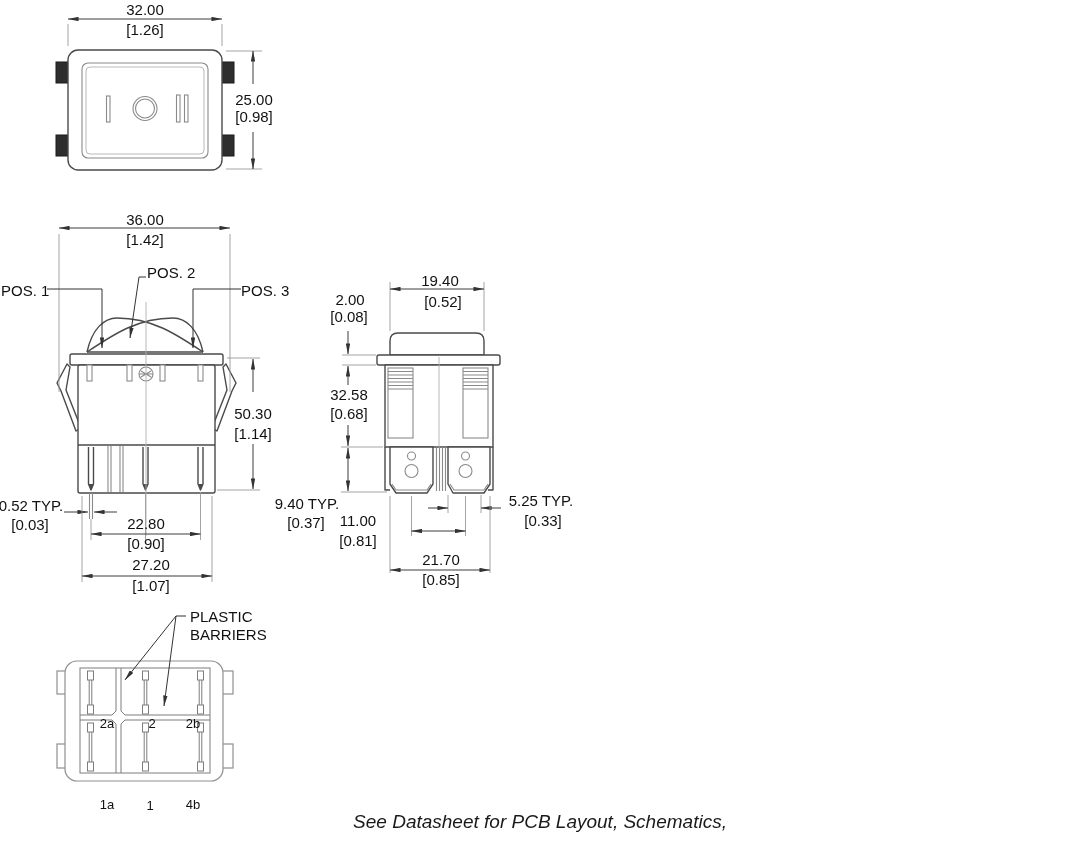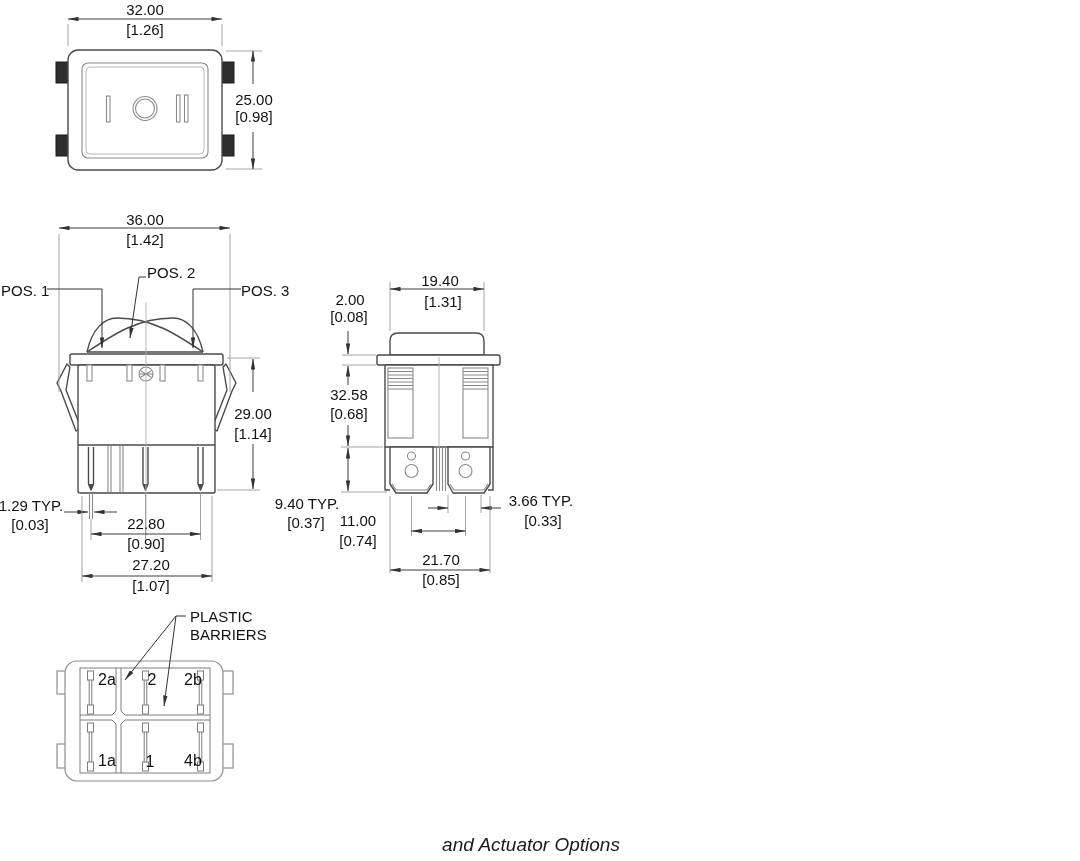--- a/index.html
+++ b/index.html
@@ -1,21 +1,21 @@
 <!DOCTYPE html>
 <html><head>
 <meta charset="utf-8">
 <style>
   html,body{margin:0;padding:0;background:#fff;}
   #stage{position:relative;width:1080px;height:861px;background:#ffffff;overflow:hidden;
          font-family:"Liberation Sans",sans-serif;}
   svg{position:absolute;left:0;top:0;}
   .t{position:absolute;font:15px/16px "Liberation Sans",sans-serif;color:#111;white-space:nowrap;}
   .c{transform:translate(-50%,-50%);}
-  .small{font-size:16px;line-height:14px;}
+  .small{font-size:13px;line-height:14px;margin-top:44px;}
   .foot{font-style:italic;font-size:19px;line-height:22px;color:#1a1a1a;}
   
   .o  {stroke:#4a4a4a;stroke-width:1.4;fill:none;stroke-linejoin:round;}
   .ow {stroke:#4a4a4a;stroke-width:1.4;fill:#fff;stroke-linejoin:round;}
   .th {stroke:#8a8a8a;stroke-width:1.1;fill:none;}
   .thw{stroke:#8a8a8a;stroke-width:1.1;fill:#fff;}
   .d  {stroke:#3c3c3c;stroke-width:1;fill:none;}
   .e  {stroke:#9a9a9a;stroke-width:0.9;fill:none;}
   .cl {stroke:#b0b0b0;stroke-width:0.9;fill:none;}
   .g  {stroke:#8f8f8f;stroke-width:1.2;fill:#fff;}
@@ -210,48 +210,48 @@
 <div class="t c" style="left:145px;top:10px">32.00</div>
 <div class="t c" style="left:145px;top:30px">[1.26]</div>
 <div class="t c" style="left:254px;top:100px">25.00</div>
 <div class="t c" style="left:254px;top:117px">[0.98]</div>
 
 <div class="t c" style="left:145px;top:220px">36.00</div>
 <div class="t c" style="left:145px;top:240px">[1.42]</div>
 <div class="t" style="left:1px;top:283px">POS. 1</div>
 <div class="t" style="left:147px;top:265px">POS. 2</div>
 <div class="t" style="left:241px;top:283px">POS. 3</div>
-<div class="t c" style="left:253px;top:414px">29.00</div>
+<div class="t c" style="left:253px;top:414px">50.30</div>
 <div class="t c" style="left:253px;top:434px">[1.14]</div>
-<div class="t c" style="left:31px;top:506px">1.29 TYP.</div>
+<div class="t c" style="left:31px;top:506px">0.52 TYP.</div>
 <div class="t c" style="left:30px;top:525px">[0.03]</div>
 <div class="t c" style="left:146px;top:524px">22.80</div>
 <div class="t c" style="left:146px;top:544px">[0.90]</div>
 <div class="t c" style="left:151px;top:565px">27.20</div>
 <div class="t c" style="left:151px;top:586px">[1.07]</div>
 
 <div class="t c" style="left:440px;top:281px">19.40</div>
-<div class="t c" style="left:443px;top:302px">[1.31]</div>
+<div class="t c" style="left:443px;top:302px">[0.52]</div>
 <div class="t c" style="left:350px;top:300px">2.00</div>
 <div class="t c" style="left:349px;top:317px">[0.08]</div>
 <div class="t c" style="left:349px;top:395px">32.58</div>
 <div class="t c" style="left:349px;top:414px">[0.68]</div>
 <div class="t c" style="left:307px;top:504px">9.40 TYP.</div>
 <div class="t c" style="left:306px;top:523px">[0.37]</div>
 <div class="t c" style="left:358px;top:521px">11.00</div>
-<div class="t c" style="left:358px;top:541px">[0.74]</div>
-<div class="t c" style="left:541px;top:501px">3.66 TYP.</div>
+<div class="t c" style="left:358px;top:541px">[0.81]</div>
+<div class="t c" style="left:541px;top:501px">5.25 TYP.</div>
 <div class="t c" style="left:543px;top:521px">[0.33]</div>
 <div class="t c" style="left:441px;top:560px">21.70</div>
 <div class="t c" style="left:441px;top:580px">[0.85]</div>
 
 <div class="t" style="left:190px;top:609px">PLASTIC</div>
 <div class="t" style="left:190px;top:627px">BARRIERS</div>
 <div class="t c small" style="left:107px;top:680px">2a</div>
 <div class="t c small" style="left:152px;top:680px">2</div>
 <div class="t c small" style="left:193px;top:680px">2b</div>
 <div class="t c small" style="left:107px;top:761px">1a</div>
 <div class="t c small" style="left:150px;top:762px">1</div>
 <div class="t c small" style="left:193px;top:761px">4b</div>
 
-<div class="t c foot" style="left:531px;top:845px">and Actuator Options</div>
+<div class="t c foot" style="left:540px;top:822px">See Datasheet for PCB Layout, Schematics,</div>
 
 </div>
 
 </body></html>

